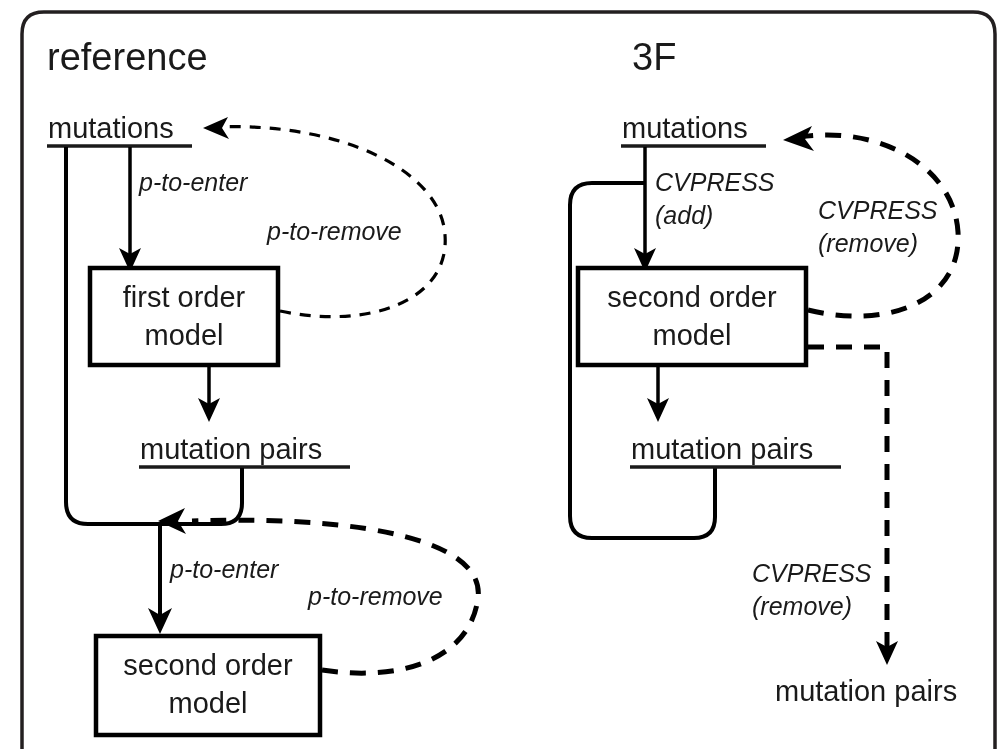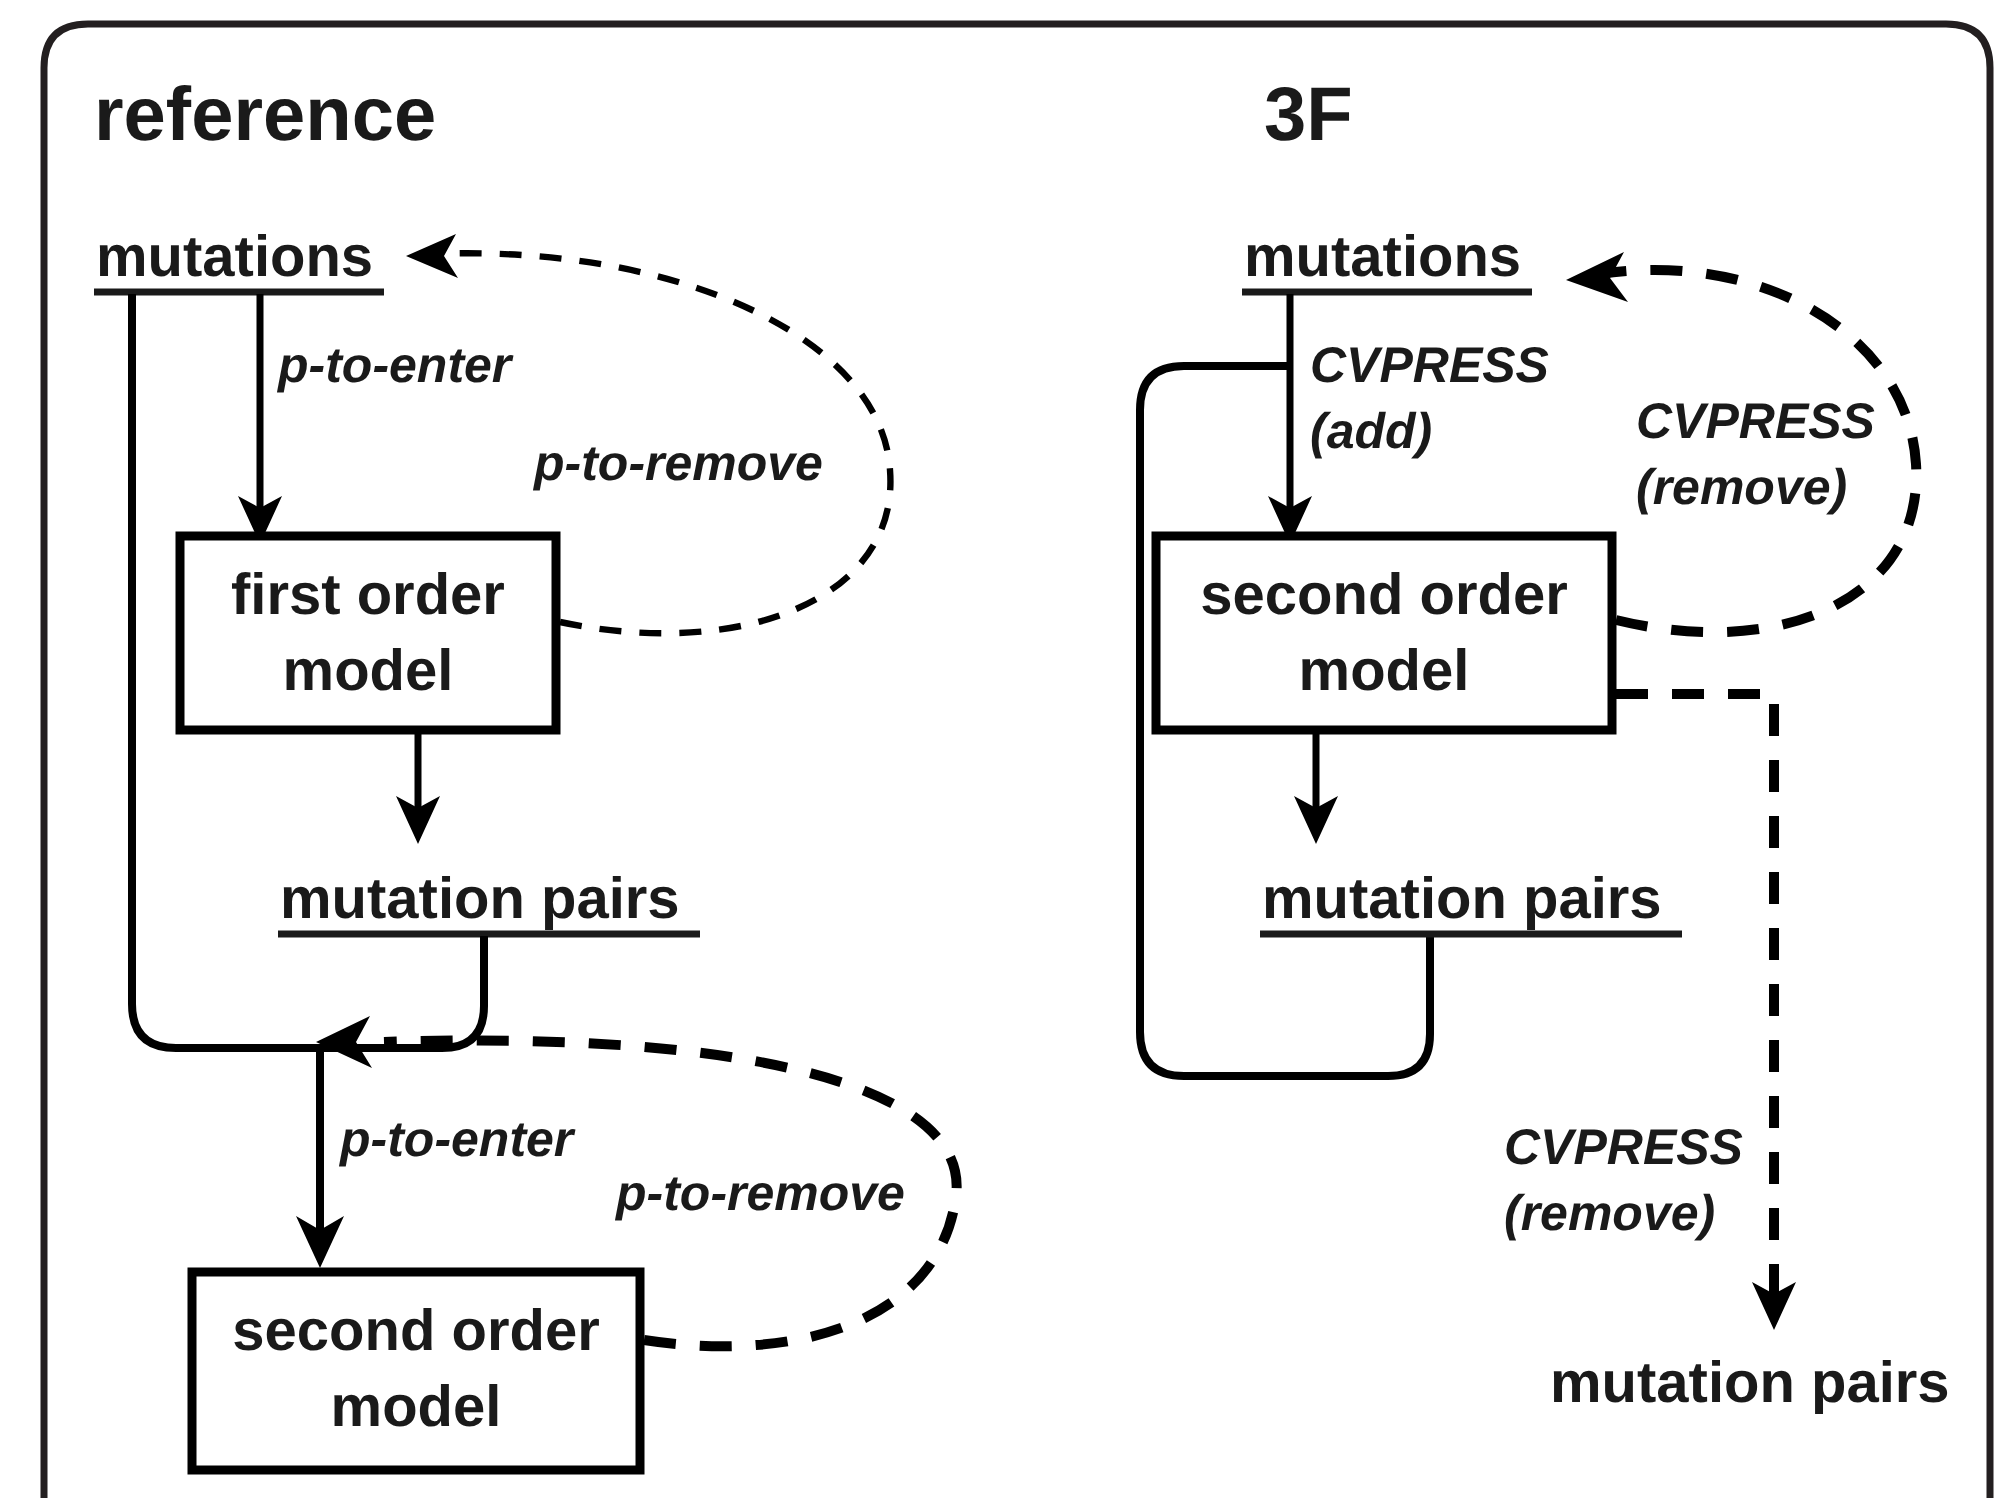--- a/index.html
+++ b/index.html
@@ -10,21 +10,20 @@
   }
   body {
     font-family: "Liberation Sans", sans-serif;
   }
   #figure {
     position: relative;
     width: 1008px;
     height: 749px;
     background: #ffffff;
     overflow: hidden;
-    font-weight: bold;
   }
   #figure svg {
     position: absolute;
     left: 0;
     top: 0;
     width: 1008px;
     height: 749px;
   }
   .svg-text {
     font-family: "Liberation Sans", sans-serif;

